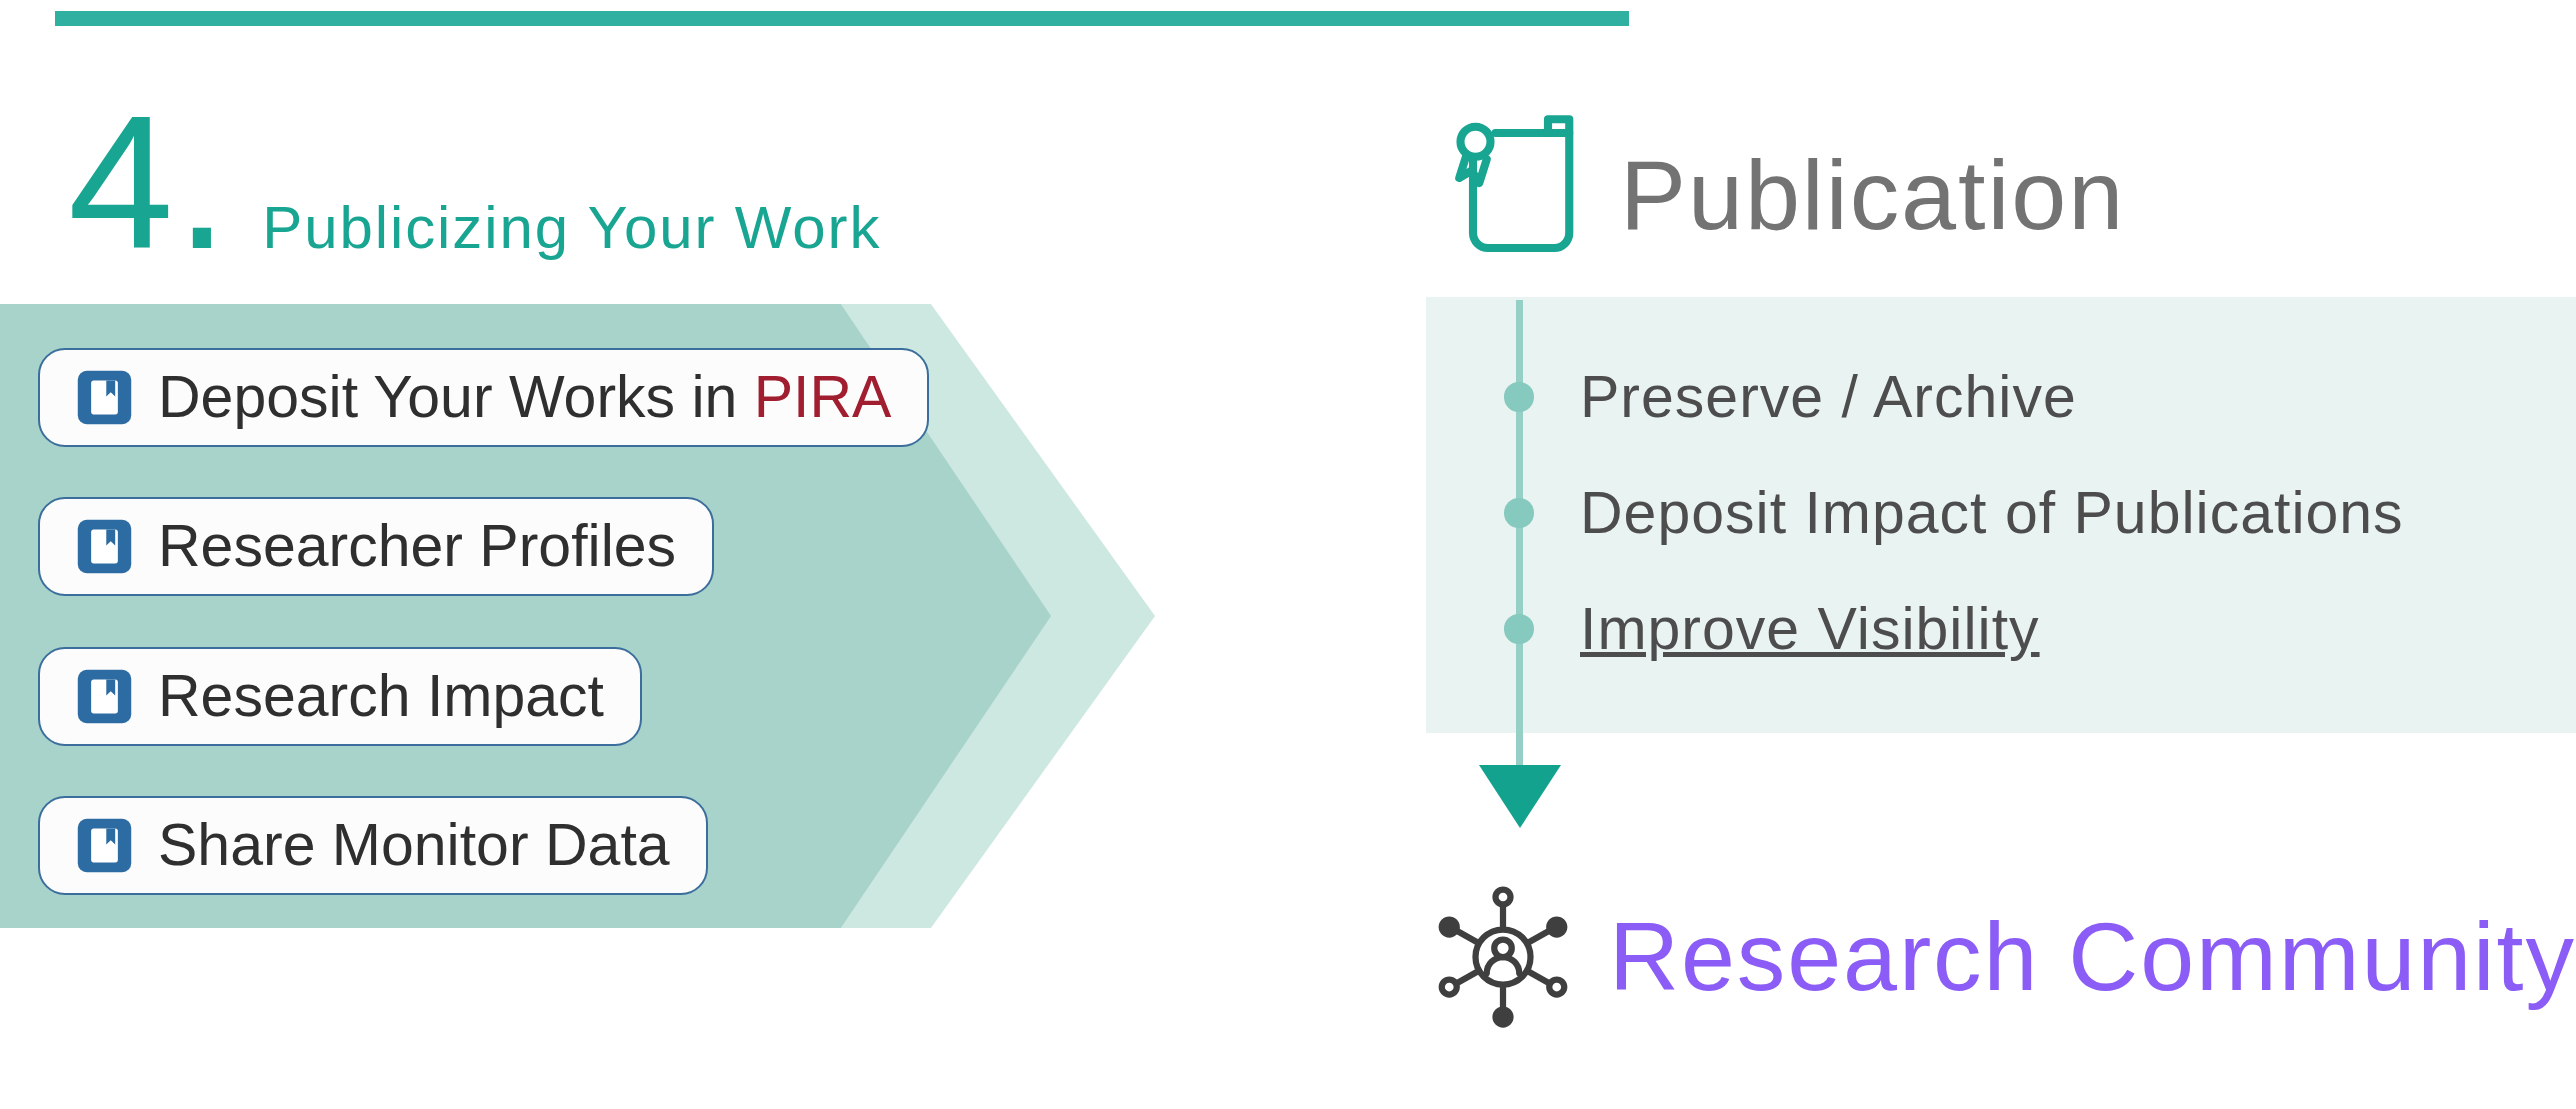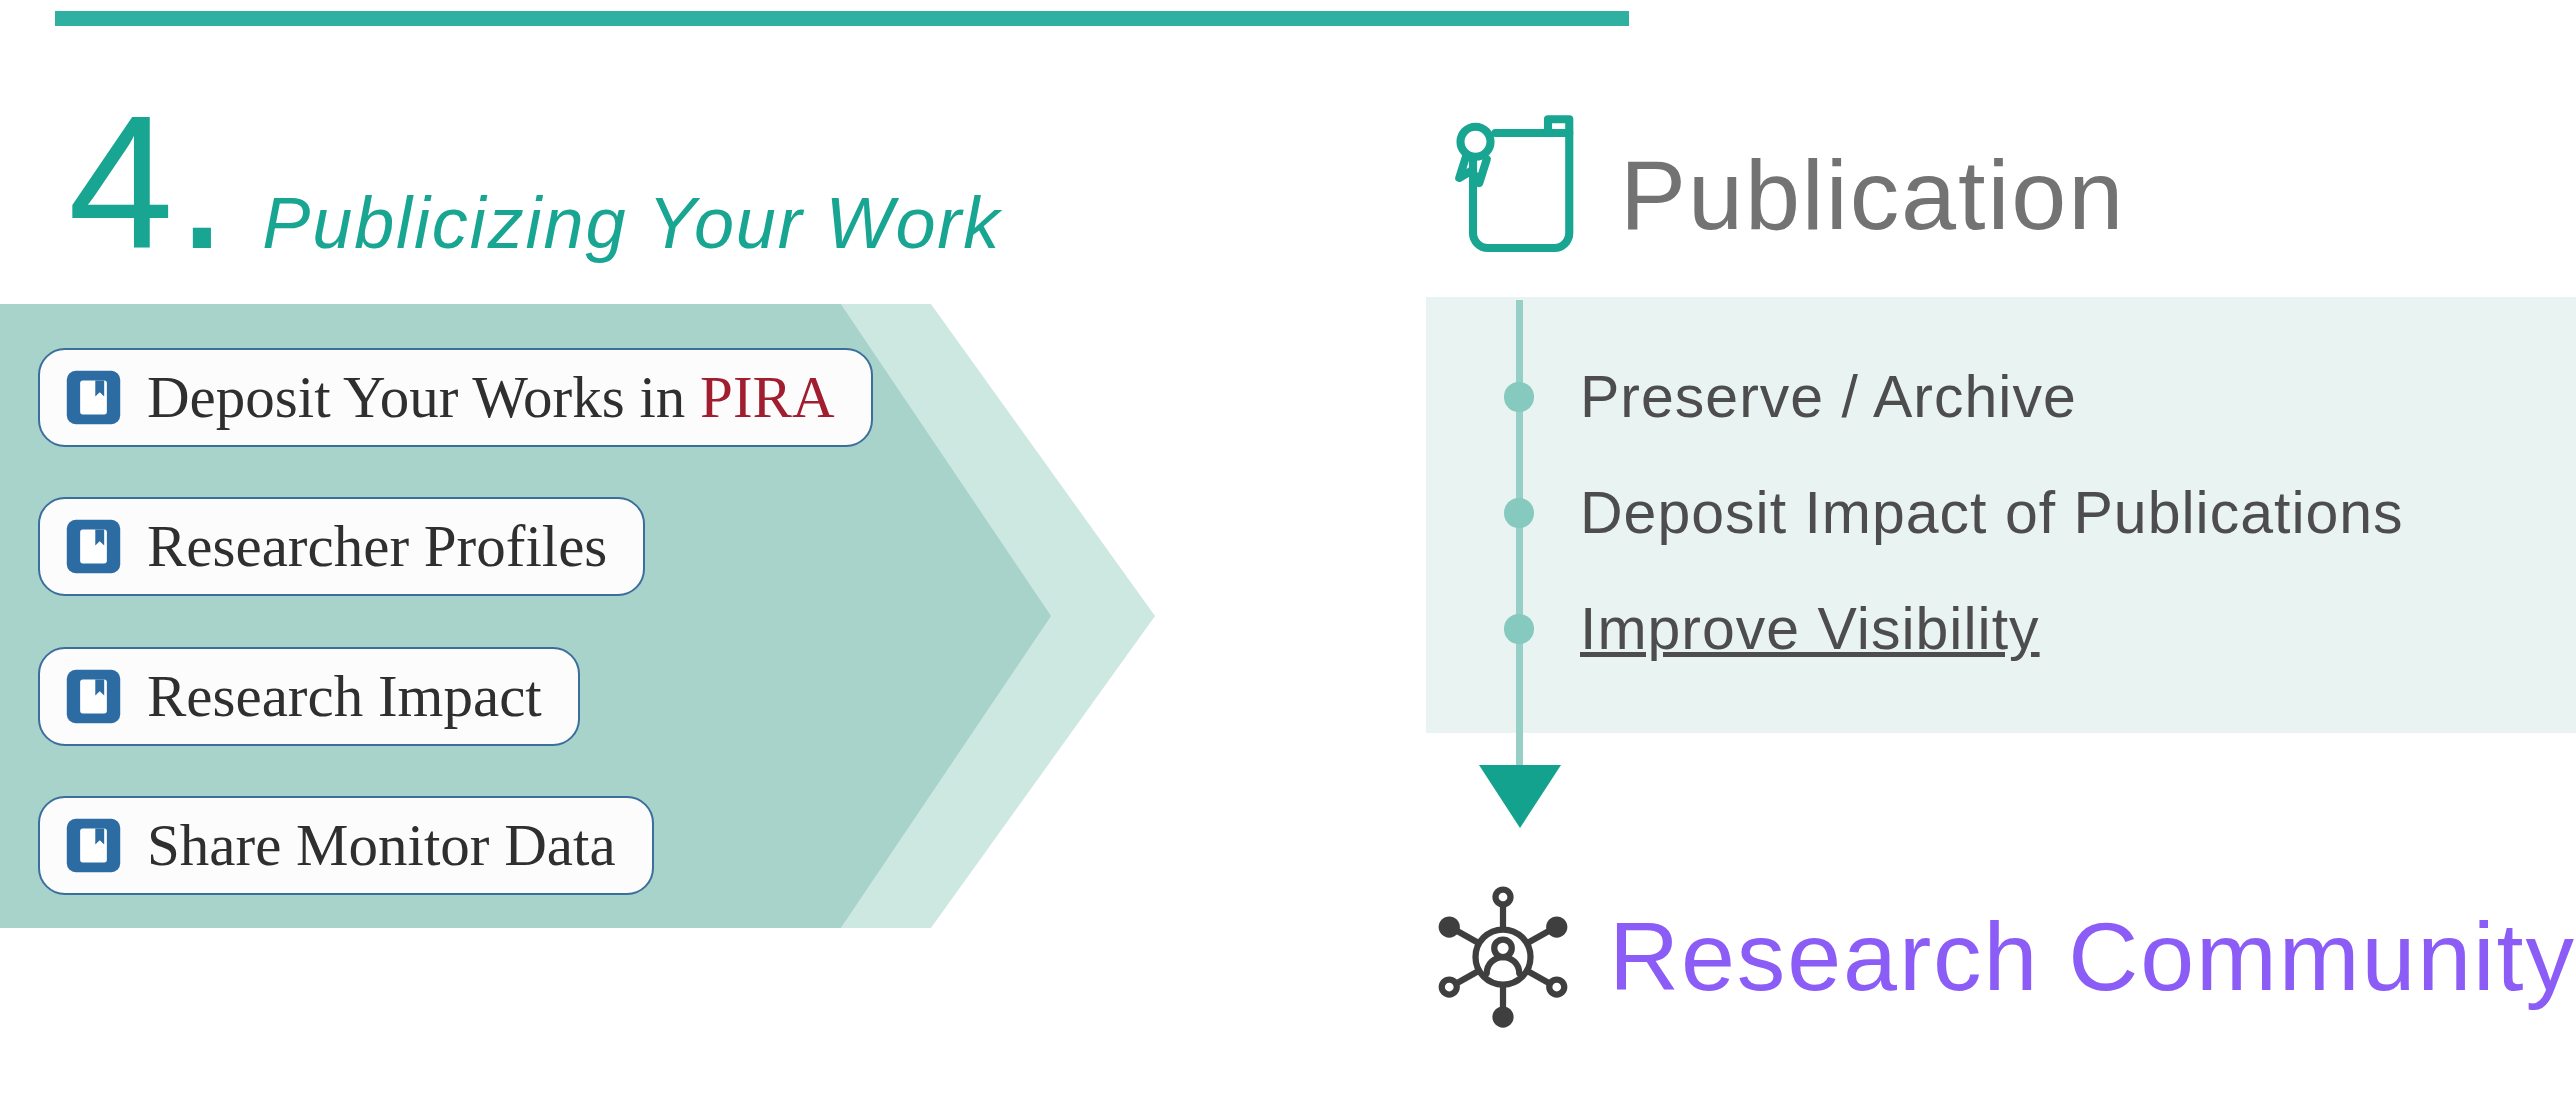--- a/index.html
+++ b/index.html
@@ -26,21 +26,21 @@
   .header {
     position: absolute;
     left: 68px; top: 87px;
     display: flex;
     align-items: baseline;
     gap: 32px;
     color: #18a592;
     white-space: nowrap;
   }
   .header-number { font-size: 190px; line-height: 1; letter-spacing: 1.9px; }
-  .header-title  { font-size: 72px;  line-height: 1; letter-spacing: 1.9px; font-style: italic; }
+  .header-title  { font-size: 60px;  line-height: 1; letter-spacing: 1.9px; }
 
   
   .flow-arrow {
     position: absolute;
     left: 0; top: 304px;
     width: 1155px; height: 624px;
   }
   .arrow-light {
     position: absolute; inset: 0;
     background: #cde7e1;
@@ -56,27 +56,26 @@
   
   .pill {
     position: absolute;
     left: 38px;
     display: inline-flex;
     align-items: center;
     gap: 25px;
     background: #fcfcfc;
     border: 2.9px solid #3b6e9c;
     border-radius: 27px;
-    padding: 15px 36px 15px 25px;
+    padding: 15px 36px 15px 36px;
     font-size: 59px;
     line-height: 1.1;
     color: #2f2f2f;
     white-space: nowrap;
     z-index: 2;
-    font-family: Liberation Serif, serif;
   }
   .pill-1 { top: 348px; }
   .pill-2 { top: 497px; justify-content: center; }
   .pill-3 { top: 647px; }
   .pill-4 { top: 796px; }
   .book { width: 57px; height: 57px; flex: 0 0 auto; display: block; }
   .book svg { width: 100%; height: 100%; display: block; }
   .pira { color: #a01e30; }
 
   

